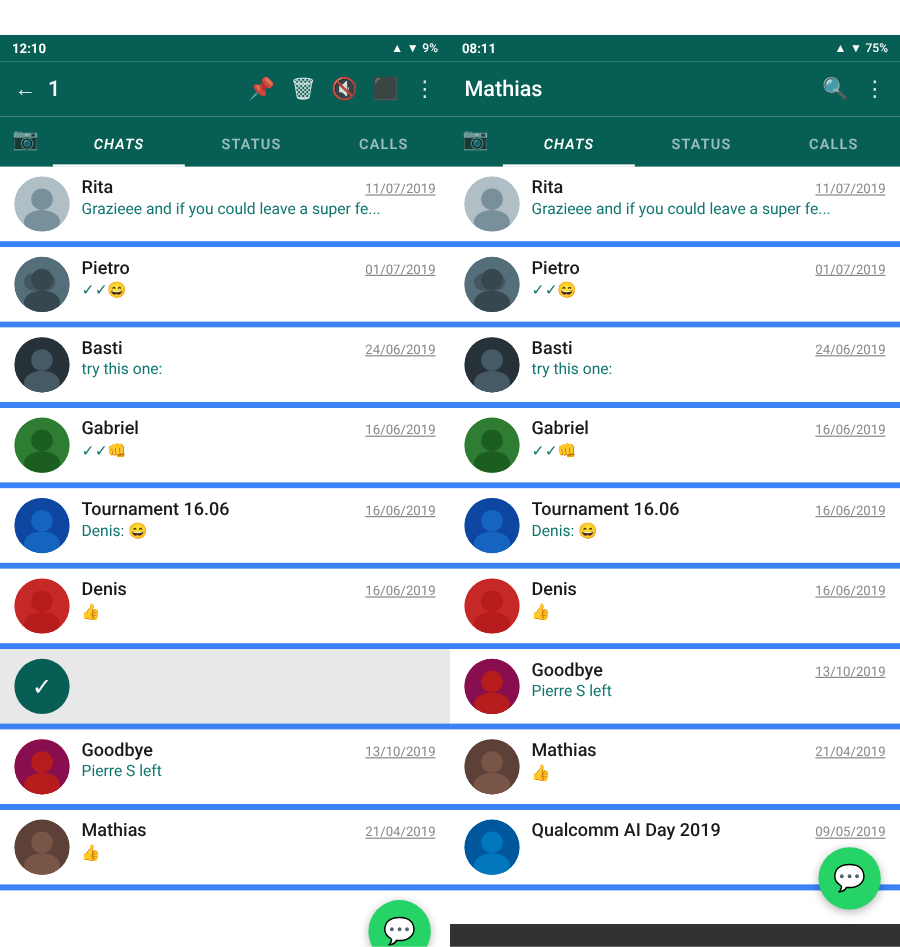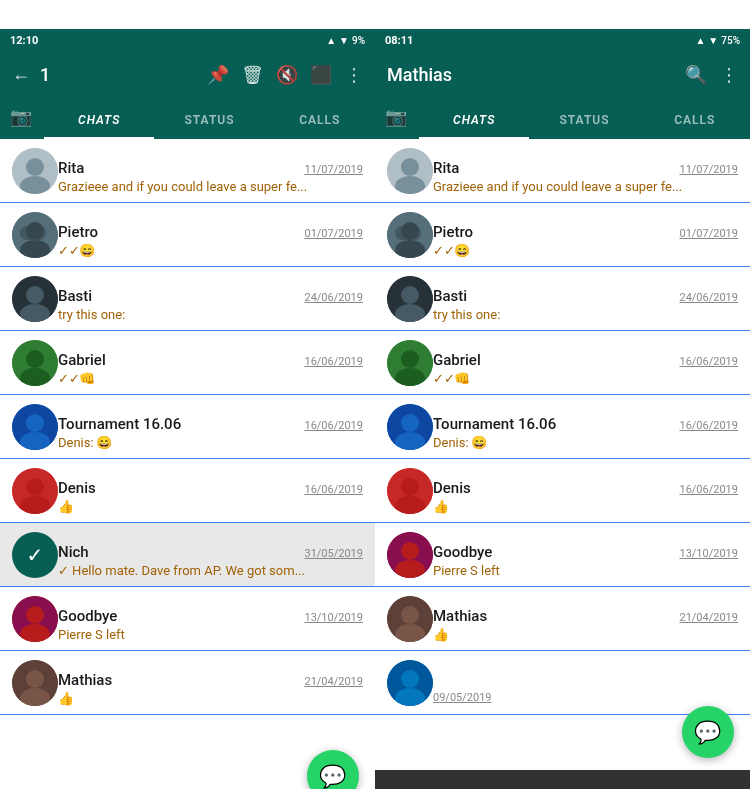--- a/index.html
+++ b/index.html
@@ -72,23 +72,24 @@
 
     
     .chat-list {
       flex: 1;
       overflow-y: auto;
       background: #fff;
     }
 
     .chat-item {
       display: flex;
-      align-items: flex-end;
+      align-items: flex-start;
       padding: 8px 12px;
-      border-bottom: 1px solid #3b82f6;
+      border-bottom: 5px solid #3b82f6;
+      gap: 10px;
       min-height: 64px;
       cursor: pointer;
       background: #fff;
     }
     .chat-item.selected {
       background: #e8e8e8;
     }
 
     .avatar {
       width: 46px;
@@ -99,21 +100,21 @@
       display: flex;
       align-items: center;
       justify-content: center;
       font-size: 18px;
     }
 
     .chat-info { flex: 1; overflow: hidden; }
     .chat-header { display: flex; justify-content: space-between; align-items: baseline; }
     .chat-name { font-size: 15px; font-weight: 500; color: #1a1a1a; }
     .chat-time { font-size: 11px; color: #888; white-space: nowrap; text-decoration: underline; }
-    .chat-preview { font-size: 13px; color: #a16207; white-space: nowrap; overflow: hidden; text-overflow: ellipsis; margin-top: 2px; }
+    .chat-preview { font-size: 13px; color: #0f766e; white-space: nowrap; overflow: hidden; text-overflow: ellipsis; margin-top: 2px; }
 
     .selection-check {
       width: 46px;
       height: 46px;
       border-radius: 50%;
       background: #075e54;
       display: flex;
       align-items: center;
       justify-content: center;
       color: #fff;
@@ -307,27 +308,20 @@
           <div class="chat-header">
             <span class="chat-name">Denis</span>
             <span class="chat-time">16/06/2019</span>
           </div>
           <div class="chat-preview">👍</div>
         </div>
       </div>
 
       <div class="chat-item selected">
         <div class="selection-check">✓</div>
-        <div class="chat-info">
-          <div class="chat-header">
-            <span class="chat-name">Nich</span>
-            <span class="chat-time">31/05/2019</span>
-          </div>
-          <div class="chat-preview">✓ Hello mate. Dave from AP. We got som...</div>
-        </div>
       </div>
 
       <div class="chat-item">
         <div class="avatar" style="background:#b71c1c;">
           <svg width="46" height="46">
             <circle cx="23" cy="23" r="23" fill="#880e4f"></circle>
             <circle cx="23" cy="19" r="9" fill="#b71c1c"></circle>
             <ellipse cx="23" cy="38" rx="15" ry="10" fill="#b71c1c"></ellipse>
           </svg>
         </div>
@@ -537,20 +531,21 @@
       <div class="chat-item">
         <div class="avatar" style="background:#0277bd;">
           <svg width="46" height="46">
             <circle cx="23" cy="23" r="23" fill="#01579b"></circle>
             <circle cx="23" cy="19" r="9" fill="#0277bd"></circle>
             <ellipse cx="23" cy="38" rx="15" ry="10" fill="#0277bd"></ellipse>
           </svg>
         </div>
         <div class="chat-info">
           <div class="chat-header">
+            <span class="chat-name">Qualcomm AI Day 2019</span>
             <span class="chat-time">09/05/2019</span>
           </div>
           <div class="chat-preview"></div>
         </div>
       </div>
     </div>
   </div>
 
   <div class="fab" style="position:absolute; bottom:60px; right:16px;">
     <span>💬</span>

